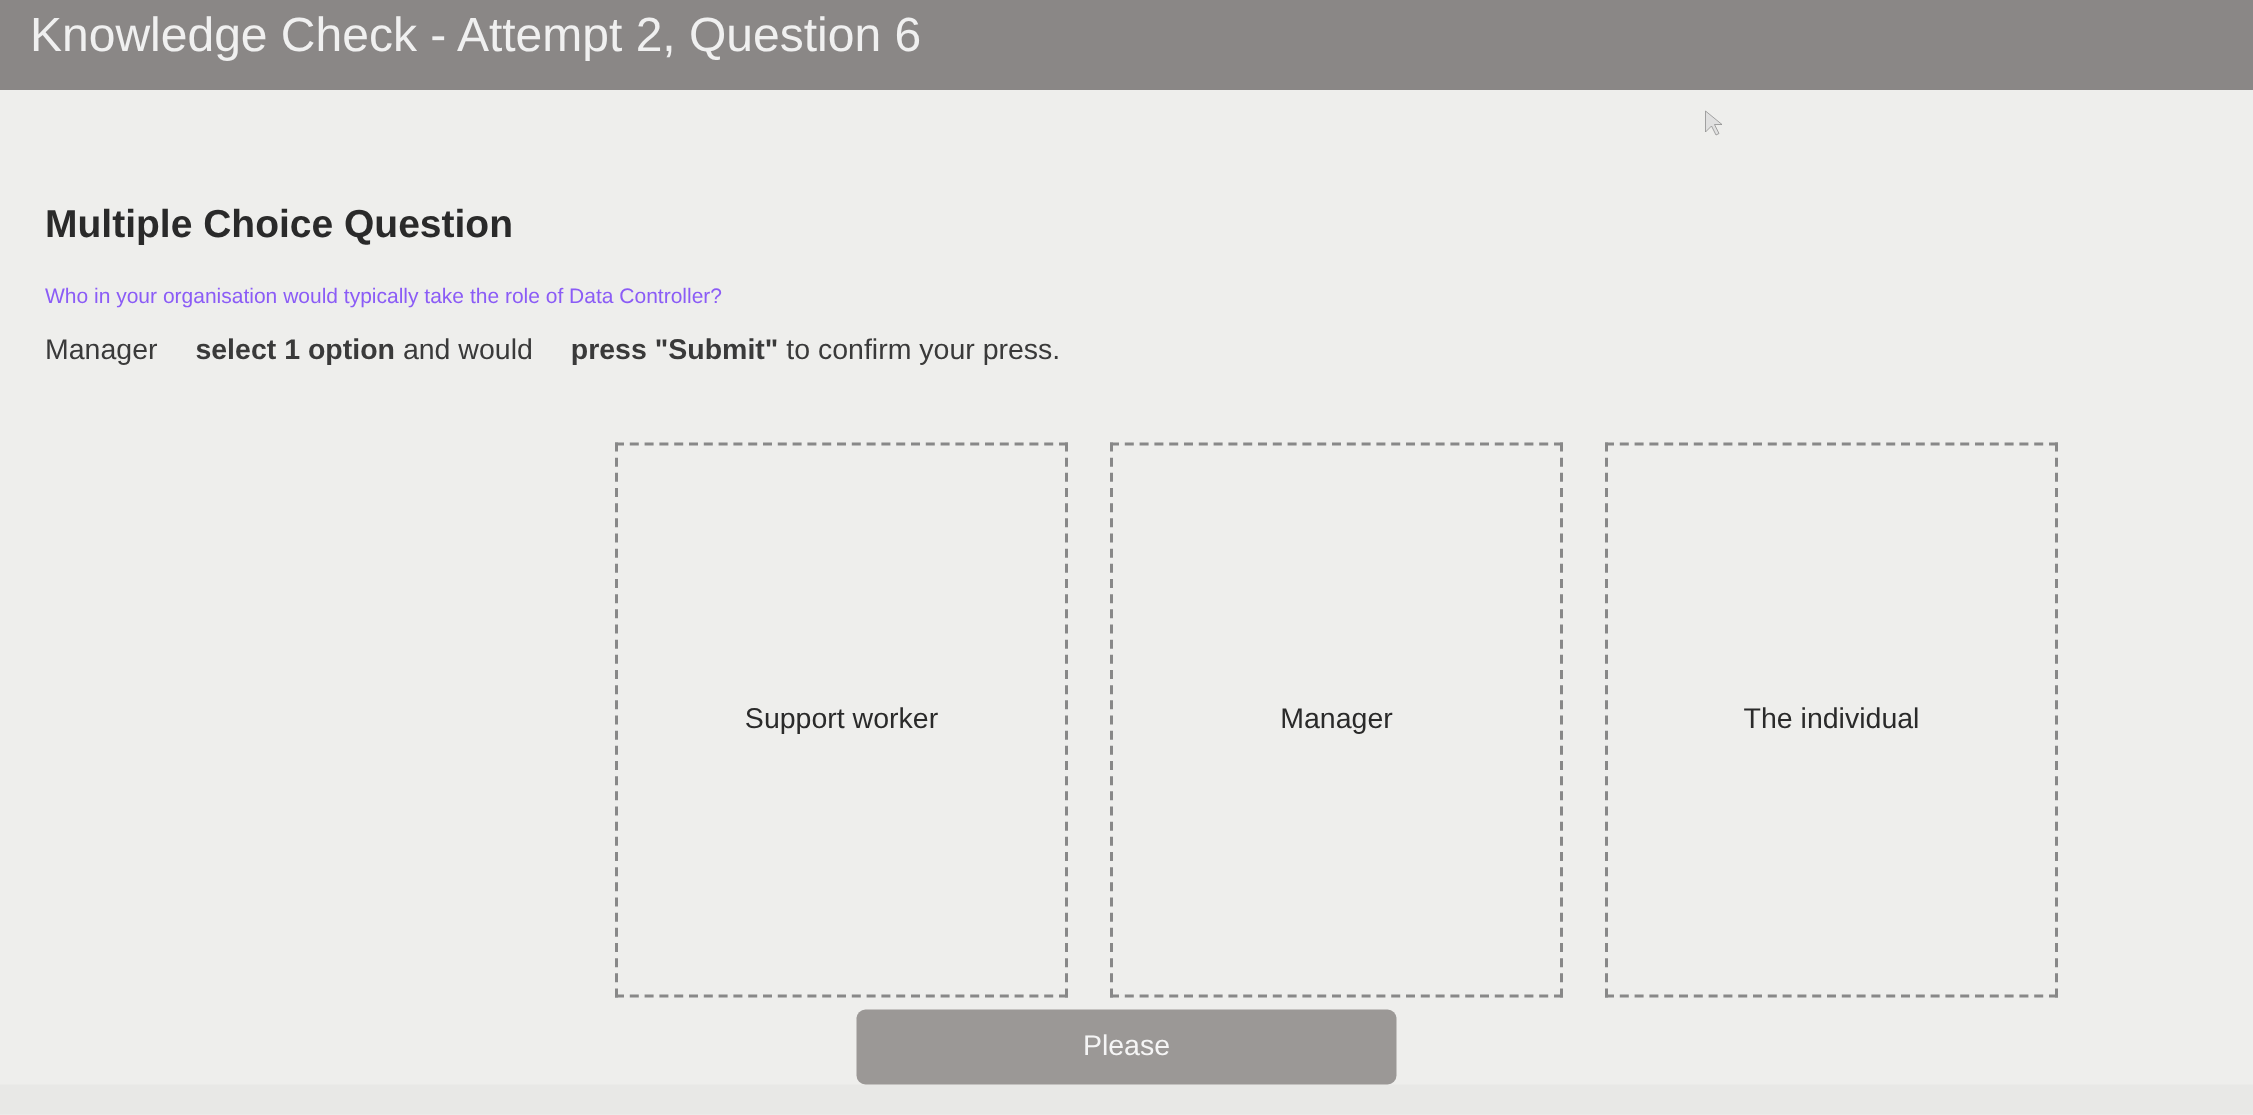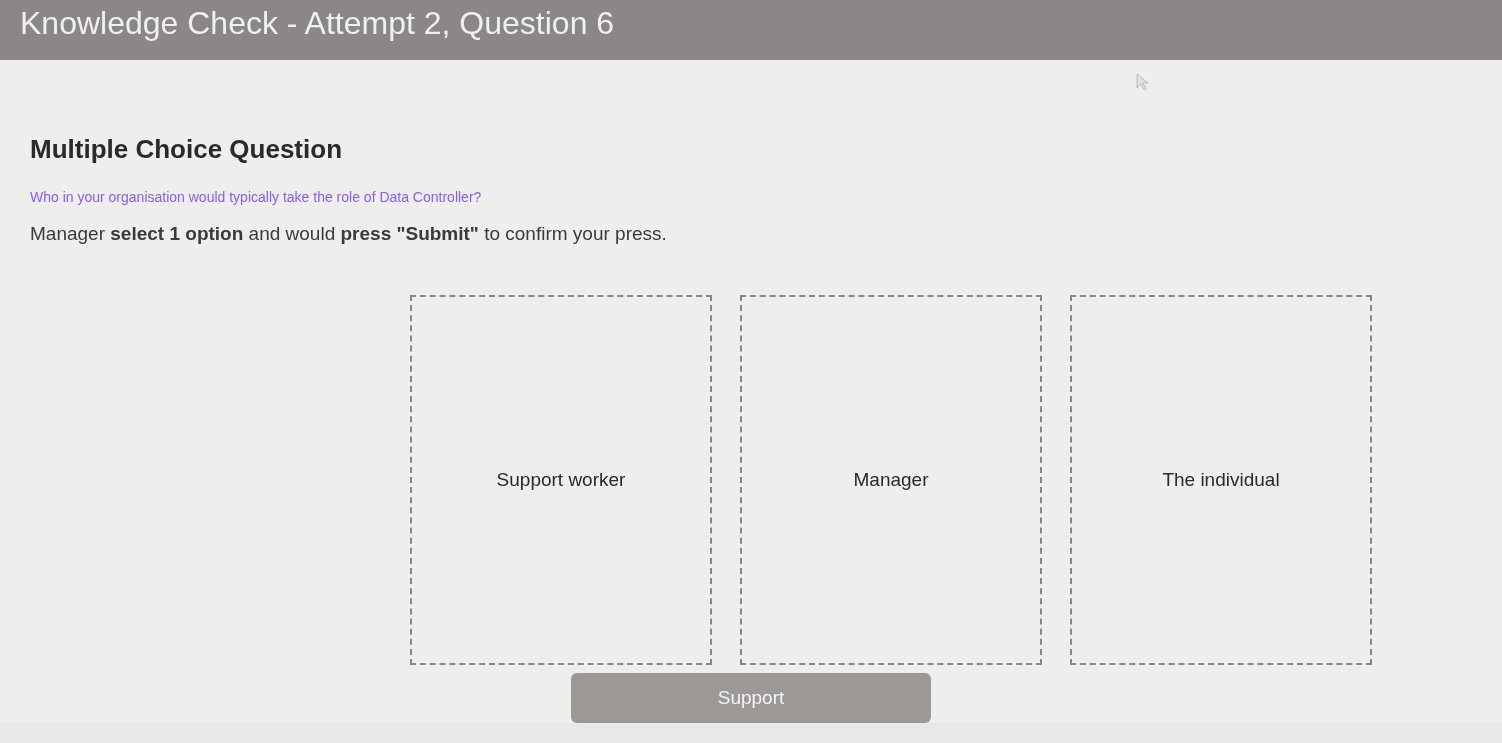--- a/index.html
+++ b/index.html
@@ -41,20 +41,21 @@
       font-weight: 400;
     }
     .instruction-text {
       font-size: 19px;
       color: #3a3a3a;
       margin-bottom: 50px;
       font-weight: 400;
     }
     .instruction-text .bold {
       font-weight: 700;
+      margin-left: 20px;
     }
     .options-container {
       display: flex;
       justify-content: flex-end;
       gap: 28px;
       padding-right: 100px;
       padding-left: 380px;
     }
     .option-card {
       border: 2px dashed #888;
@@ -116,19 +117,19 @@
     </div>
     <div class="option-card">
       <span class="option-label">Manager</span>
     </div>
     <div class="option-card">
       <span class="option-label">The individual</span>
     </div>
   </div>
 
   <div class="submit-container">
-    <button class="submit-button">Support</button>
+    <button class="submit-button">Please</button>
   </div>
 </div>
 
 <svg class="cursor-icon" viewBox="0 0 16 20">
   <path d="M 2 2 L 2 16 L 6 12 L 9 18 L 11 17 L 8 11 L 13 11 Z" fill="#e0e0e0" stroke="#888" stroke-width="0.5"></path>
 </svg>
 
 </body></html>

